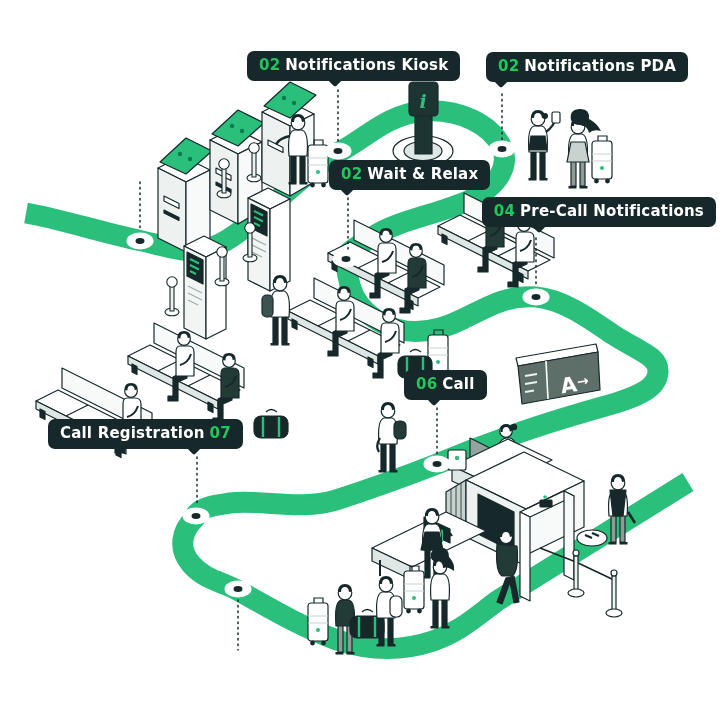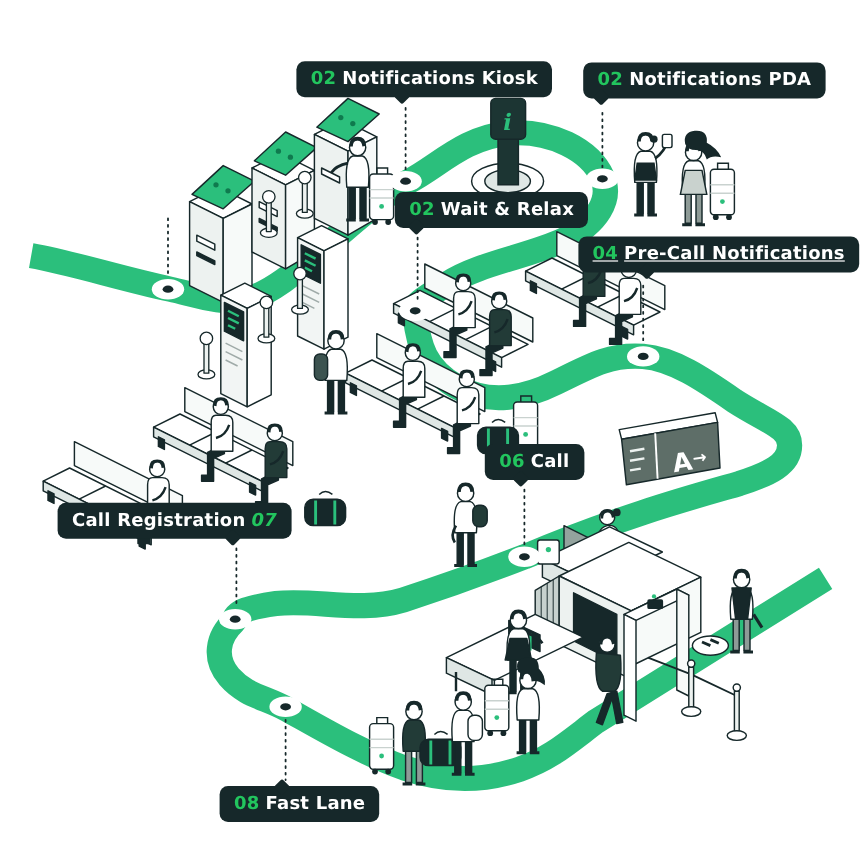--- a/index.html
+++ b/index.html
@@ -4,28 +4,28 @@
 <style>
   html,body{margin:0;padding:0;background:#ffffff;}
   .stage{position:relative;width:720px;height:720px;background:#ffffff;overflow:hidden;
          font-family:"DejaVu Sans","Liberation Sans",sans-serif;}
   .stage svg{position:absolute;left:0;top:0;}
   .label{position:absolute;background:#16282A;color:#fff;font-weight:700;font-size:15px;
          line-height:1;padding:7px 12px 8px;border-radius:7px;white-space:nowrap;z-index:5;
          letter-spacing:.2px;}
   .label .num{color:#22c55e;}
   .label .num.before{margin-right:5px;}
-  .label .num.after{margin-left:5px;font-style:italic;}
+  .label .num.after{margin-left:5px;}
   .label::after{content:"";position:absolute;width:10px;height:10px;background:#16282A;
          transform:rotate(45deg);border-radius:2px;}
   #lb-booking {left:55px;top:140px;}  #lb-booking::after {left:78px;bottom:-4px;}
   #lb-kiosk   {left:247px;top:51px;}  #lb-kiosk::after   {left:83px;bottom:-4px;}
   #lb-pda     {left:486px;top:52px;}  #lb-pda::after     {left:10px;bottom:-4px;}
   #lb-wait    {left:329px;top:160px;} #lb-wait::after    {left:13px;bottom:-4px;}
-  #lb-precall {right:4px;top:197px;text-decoration:underline;}  #lb-precall::after {right:172px;bottom:-4px;}
+  #lb-precall {right:4px;top:197px;}  #lb-precall::after {right:172px;bottom:-4px;}
   #lb-call    {left:404px;top:370px;text-align:center;} #lb-call::after    {left:25px;bottom:-4px;}
   #lb-notif   {left:48px;top:419px;}  #lb-notif::after   {left:141px;bottom:-4px;}
   #lb-fast    {left:183px;top:655px;} #lb-fast::after    {left:47px;top:-4px;}
 </style>
 </head>
 <body>
 
 <div class="stage">
 
 <svg width="720" height="720" viewBox="0 0 720 720">
@@ -326,17 +326,14 @@
 </div>
 <div class="label" id="lb-precall">
   <span class="num before">04</span><span>Pre-Call Notifications</span>
 </div>
 <div class="label" id="lb-call">
   <span class="num before">06</span><span>Call</span>
 </div>
 <div class="label" id="lb-notif">
   <span>Call Registration</span><span class="num after">07</span>
 </div>
-<div class="label" id="lb-fast">
-  <span class="num before">08</span><span>Fast Lane</span>
-</div>
 
 </div>
 
 </body></html>

